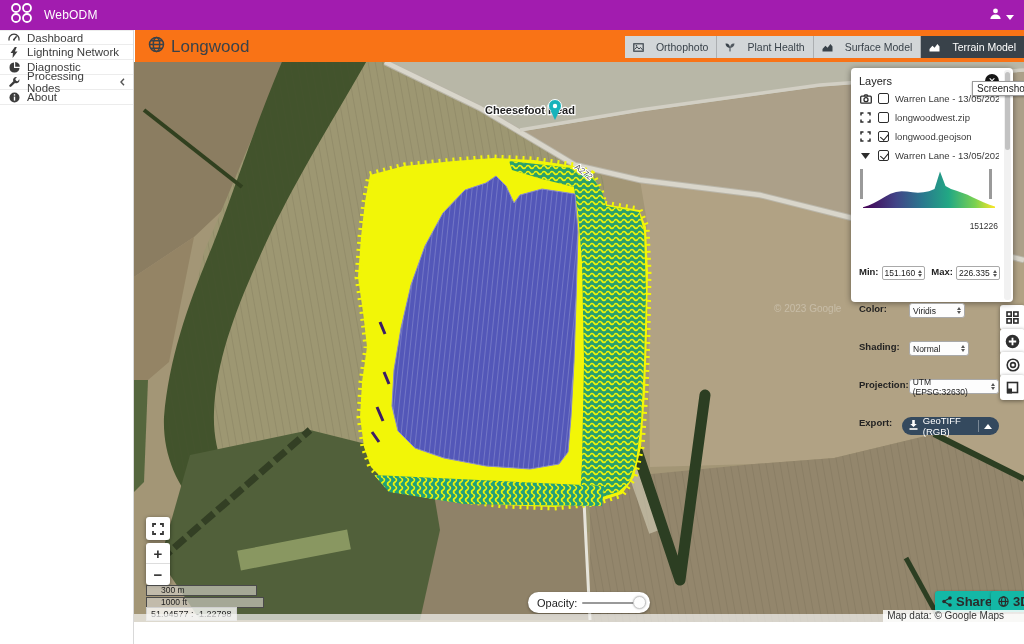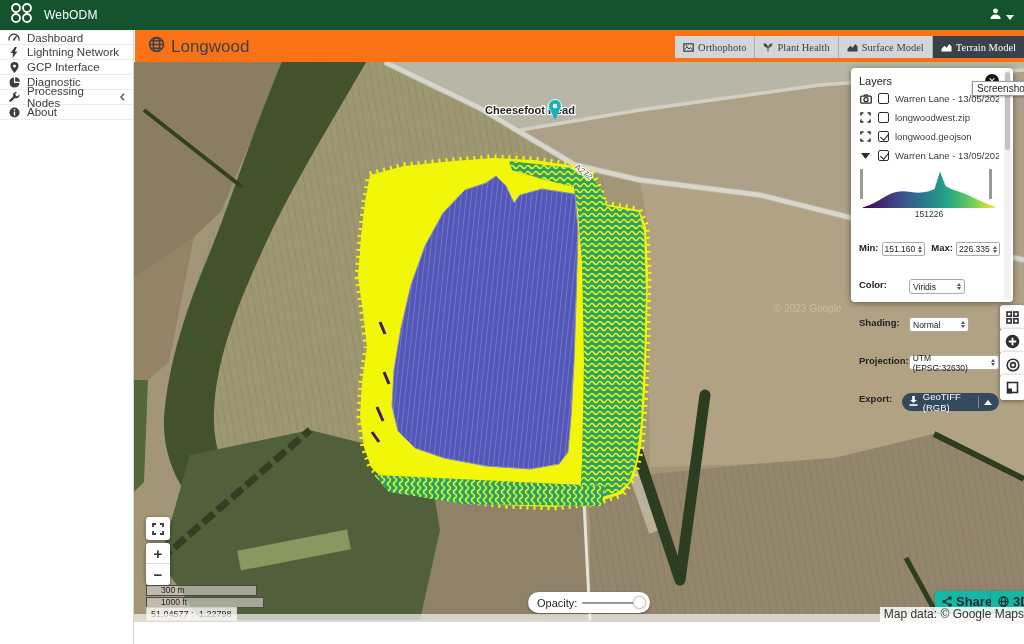--- a/index.html
+++ b/index.html
@@ -1,38 +1,38 @@
 <!DOCTYPE html>
 <html><head>
 <meta charset="utf-8">
 <style>
   * { box-sizing: border-box; margin: 0; padding: 0; }
   html,body { width:1024px; height:644px; overflow:hidden; background:#fff;
     font-family:"Liberation Sans", sans-serif; }
   
   .navbar { position:absolute; left:0; top:0; width:1024px; height:30px;
-    background:#14532d; display:flex; align-items:center; padding:0 10px; z-index:50; }
+    background:#a21caf; display:flex; align-items:center; padding:0 10px; z-index:50; }
   .brand { color:#fff; font-size:12px; margin-left:8px; letter-spacing:.2px; }
   .nav-right { margin-left:auto; display:flex; align-items:center; gap:4px; color:#fff; }
   
   .sidebar { position:absolute; left:0; top:30px; width:134px; height:614px;
     background:#fff; border-right:1px solid #d9d9d9; }
   .side-item { display:flex; align-items:center; gap:7px; height:15px; padding:0 8px;
     border-bottom:1px solid #ececec; font-size:11.5px; color:#3d3d3d; cursor:pointer; }
   .side-item:first-child { border-top:1px solid #ececec; }
   .side-item .sic { width:12px; display:flex; justify-content:center; color:#3d3d3d; flex:none; }
   .side-item .chev { margin-left:auto; color:#555; }
   
   .main-header { position:absolute; left:135px; top:30px; width:889px; height:32px; background:#f97316; }
   .title { position:absolute; left:13px; top:6px; display:flex; align-items:center; gap:6px;
     font-size:17px; color:#3b4249; }
   .tabs { position:absolute; right:0; top:6px; display:flex; }
-  .tab { display:flex; align-items:center; gap:4px; height:22px; padding:0 8px;
+  .tab { display:flex; align-items:center; gap:12px; height:22px; padding:0 8px;
     background:#d2d6d8; color:#39424a; font-size:10.5px; cursor:pointer;
-    border-right:1px solid rgba(0,0,0,.18);font-family:Liberation Serif, serif; }
+    border-right:1px solid rgba(0,0,0,.18); }
   .tab:last-child { border-right:none; }
   .tab.active { background:#39424a; color:#fff; }
   .tab svg { flex:none; }
   
   #map-area { position:absolute; left:134px; top:62px; width:890px; height:560px;
     overflow:hidden; background:#a39676; cursor:grab; }
   #map-svg { position:absolute; left:0; top:0; }
   
   .mbtn { position:absolute; width:25px; height:25px; background:#fff; border-radius:3px;
     box-shadow:0 1px 4px rgba(0,0,0,.45); display:flex; align-items:center; justify-content:center;
@@ -60,21 +60,21 @@
     border-radius:50%; background:#fdfdfd; border:1px solid #ccc; box-shadow:0 0 2px rgba(0,0,0,.3); }
   
   .sharebtn,.threedbtn { position:absolute; top:529px; height:21px; background:#14b8a6; border-radius:3px;
     box-shadow:0 1px 3px rgba(0,0,0,.4); display:flex; align-items:center; gap:4px; padding:0 7px;
     font-size:13px; font-weight:bold; color:#2b2b2b; cursor:pointer; }
   .sharebtn { left:801px; } .threedbtn { left:857px; }
   
   .attrib-strip { position:absolute; left:0; bottom:0; width:100%; height:8px;
     background:rgba(245,245,243,.7); }
   .attrib { position:absolute; right:0; bottom:0; background:rgba(255,255,255,.85);
-    font-size:12px; color:#333; padding:0 0 1px 4px; }
+    font-size:10px; color:#333; padding:0 20px 1px 4px; }
   
   .layers-panel { position:absolute; left:717px; top:6px; width:162px; height:234px; background:#fff;
     border-radius:4px; box-shadow:0 1px 6px rgba(0,0,0,.45); padding:5px 14px 6px 8px; z-index:10; }
   .lp-scroll { position:absolute; right:2px; top:2px; width:7px; height:230px; background:#f1f1f1;
     border-radius:3px; cursor:pointer; }
   .lp-scroll::after { content:""; position:absolute; left:1px; top:2px; width:5px; height:78px;
     background:#c2c2c2; border-radius:3px; display:block; }
   .lp-head { display:flex; align-items:center; height:15px; }
   .lp-title { font-size:11px; color:#222; }
   .lp-close { position:absolute; right:14px; top:6px; width:14px; height:14px; border-radius:50%;
@@ -83,22 +83,22 @@
   .lp-row { display:flex; align-items:center; gap:6px; height:17px; margin-top:2px; }
   .lp-row .lic { width:13px; display:flex; justify-content:center; color:#2c2c2c; flex:none; cursor:pointer; }
   .cbx { width:11px; height:11px; border:1.5px solid #2c2c2c; border-radius:2px; background:#fff;
     position:relative; flex:none; cursor:pointer; }
   .cbx.checked::after { content:""; position:absolute; left:2.5px; top:0px; width:3.5px; height:7px;
     border-right:1.6px solid #1c1c1c; border-bottom:1.6px solid #1c1c1c; transform:rotate(40deg); }
   .lp-label { font-size:9.5px; color:#3a3a3a; white-space:nowrap; overflow:hidden; }
   .hist-wrap { position:relative; margin-top:4px; height:40px; }
   .hist-wrap svg { position:absolute; left:4px; top:0; width:132px; height:40px; }
   .hist-handle { position:absolute; top:1px; width:3px; height:30px; background:#9a9a9a; cursor:ew-resize; }
-  .hist-labels { display:flex; justify-content:center; font-size:8.5px; color:#333;
-    margin-top:1px; padding:0 1px; }
+  .hist-labels { display:flex; justify-content:flex-end; font-size:8.5px; color:#333;
+    margin-top:1px; padding:12px 1px; }
   .lp-field { display:flex; align-items:flex-start; margin-top:23px; }
   .lp-field b { font-size:9.5px; color:#222; }
   .numbox { width:45px; height:14px; border:1px solid #a9a9a9; border-radius:2px; display:flex;
     align-items:center; justify-content:space-between; padding:0 2px; font-size:8.5px; color:#222;
     margin-left:3px; background:#fff; cursor:text; }
   .selbox { height:15px; border:1px solid #a9a9a9; border-radius:3px; background:#fdfdfd;
     display:flex; align-items:center; justify-content:space-between; padding:0 3px; font-size:8.5px;
     color:#222; cursor:pointer; }
   .stepper { display:flex; flex-direction:column; gap:1px; margin-left:3px; }
   .stepper i { width:0; height:0; border-left:2.5px solid transparent; border-right:2.5px solid transparent; display:block; }
@@ -158,29 +158,20 @@
     <div class="side-item">
       <span class="sic">
         <svg width="8" height="11" viewBox="0 0 8 11" fill="currentColor">
           <path d="M4.8 0L0.5 6h2.4L2.6 11l4.9-6.6H4.9L6.8 0z"></path>
         </svg>
       </span>
       <span>Lightning Network</span>
     </div>
     <div class="side-item">
       <span class="sic">
-        <svg width="9" height="11" viewBox="0 0 9 11" fill="currentColor">
-          <path d="M4.5 0a4 4 0 0 1 4 4c0 2.7-4 7-4 7s-4-4.3-4-7a4 4 0 0 1 4-4z"></path>
-          <circle cx="4.5" cy="4" r="1.5" fill="#fff"></circle>
-        </svg>
-      </span>
-      <span>GCP Interface</span>
-    </div>
-    <div class="side-item">
-      <span class="sic">
         <svg width="11" height="11" viewBox="0 0 11 11" fill="currentColor">
           <path d="M5 .5A5 5 0 1 0 10.5 6H5z"></path>
           <path d="M6.2 0a5 5 0 0 1 4.6 4.8H6.2z"></path>
         </svg>
       </span>
       <span>Diagnostic</span>
     </div>
     <div class="side-item">
       <span class="sic">
         <svg width="11" height="11" viewBox="0 0 11 11" fill="currentColor">

